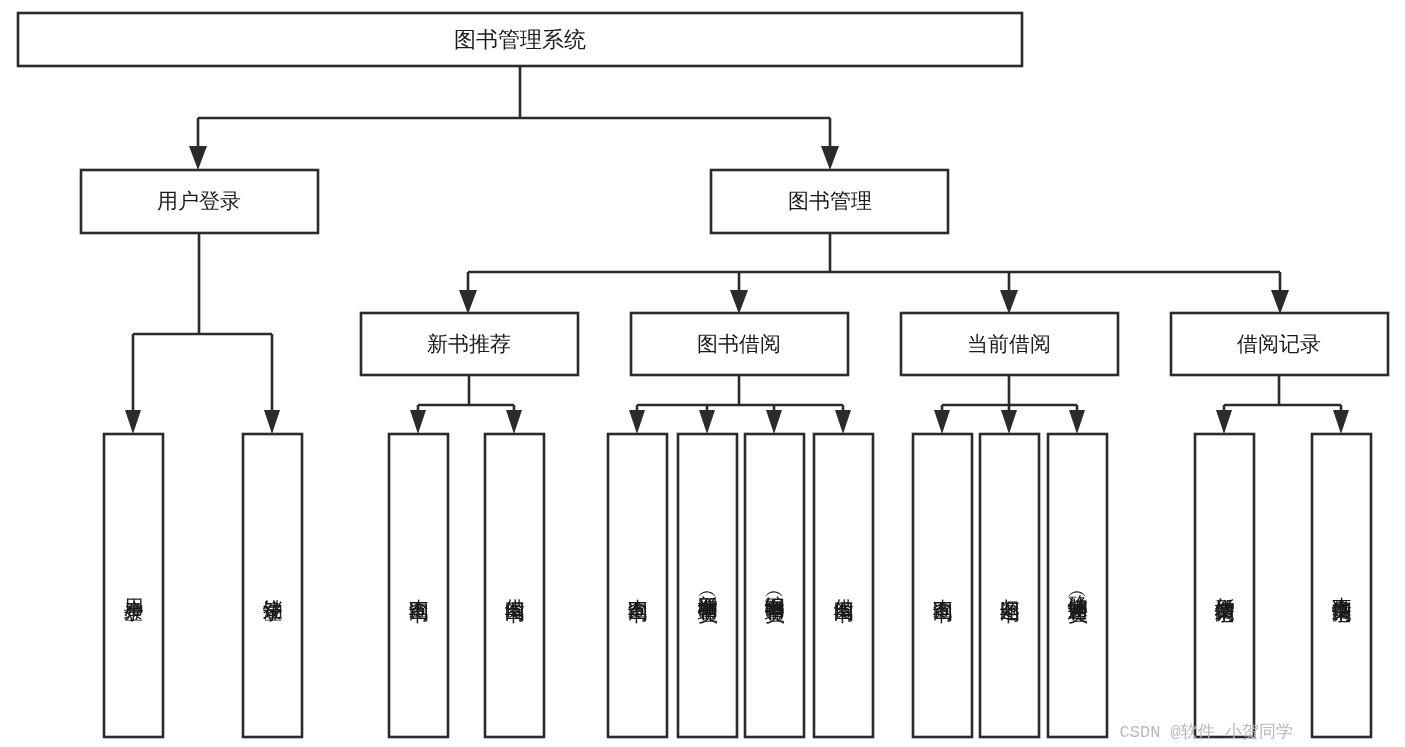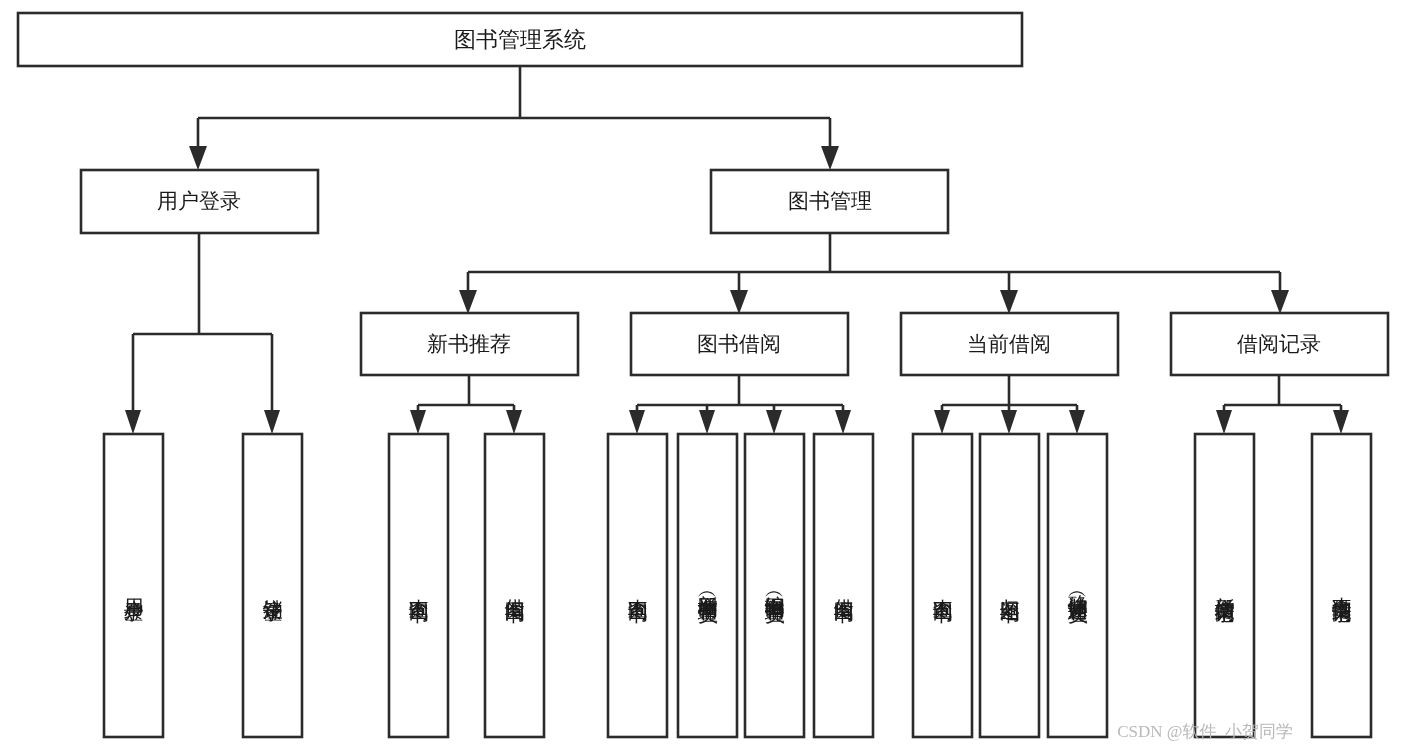--- a/index.html
+++ b/index.html
@@ -65,21 +65,21 @@
     font-size: 20px;
     line-height: 1.08;
     color: #1a1a1a;
     letter-spacing: 1.5px;
     white-space: nowrap;
   }
   .watermark {
     position: absolute;
     right: 8px;
     bottom: 4px;
-    font-family: Liberation Serif, serif;
+    font-family: Liberation Mono, monospace;
     font-size: 17px;
     color: #b9b9b9;
     white-space: nowrap;
   }
 </style>
 </head>
 <body>
 
 <div id="diagram-root">
 

